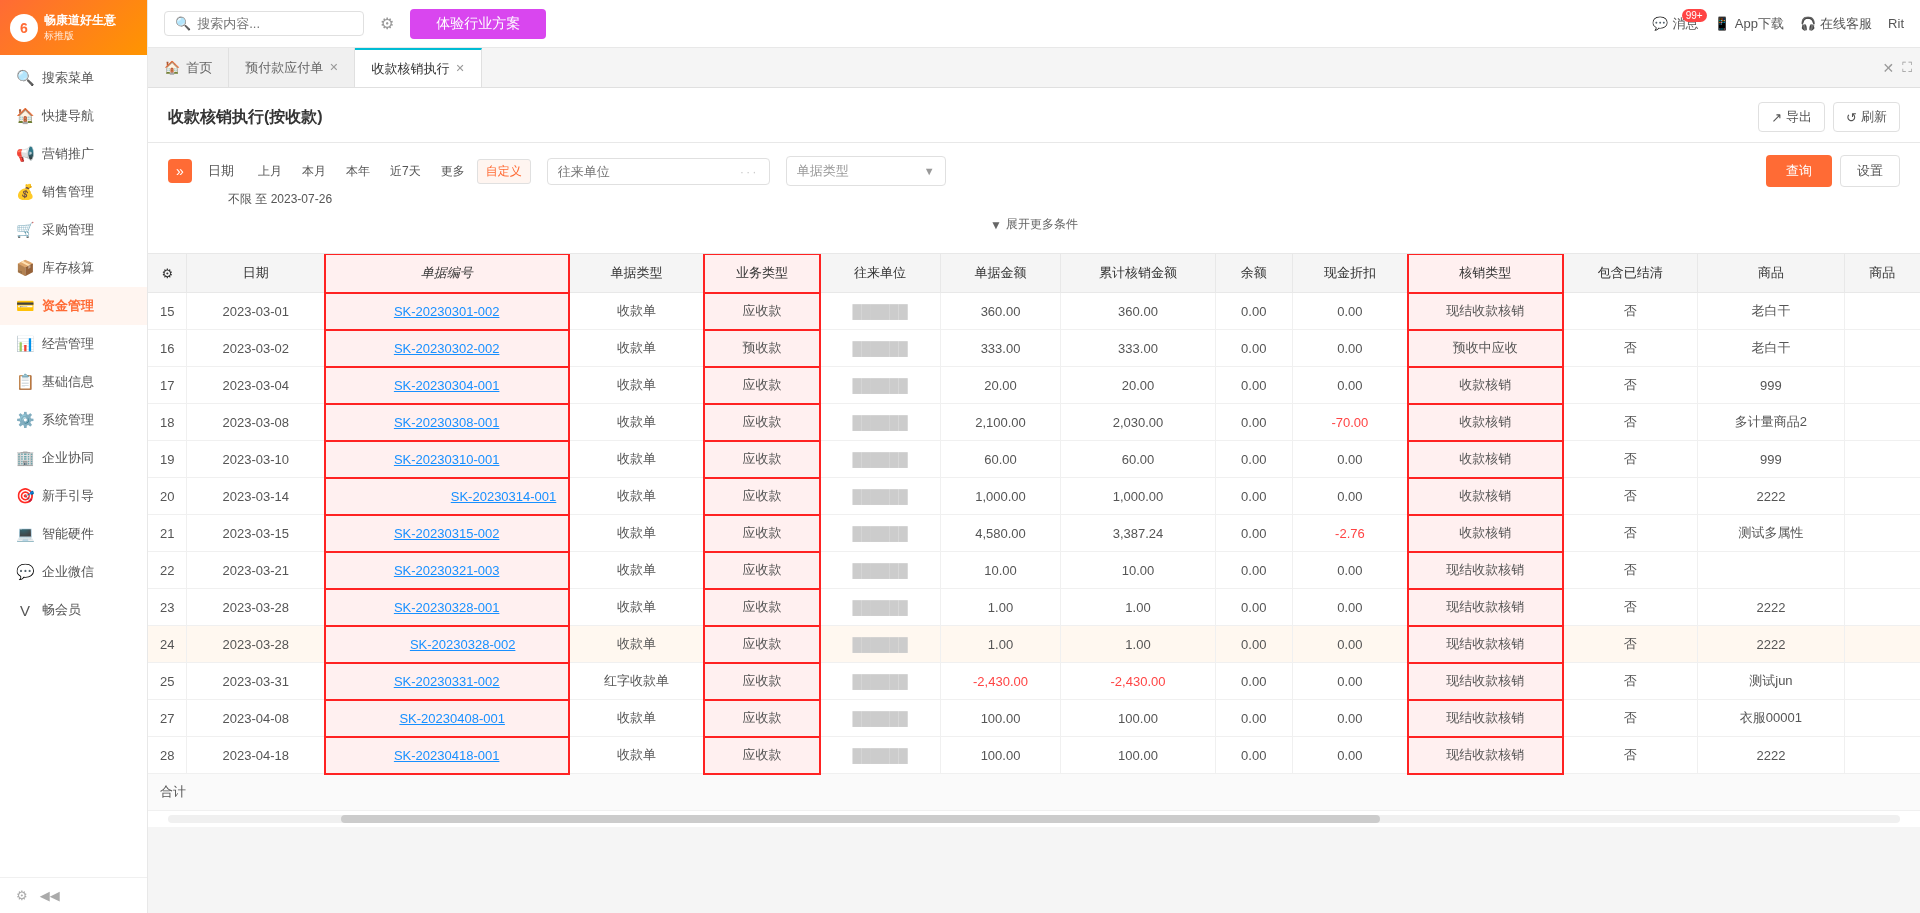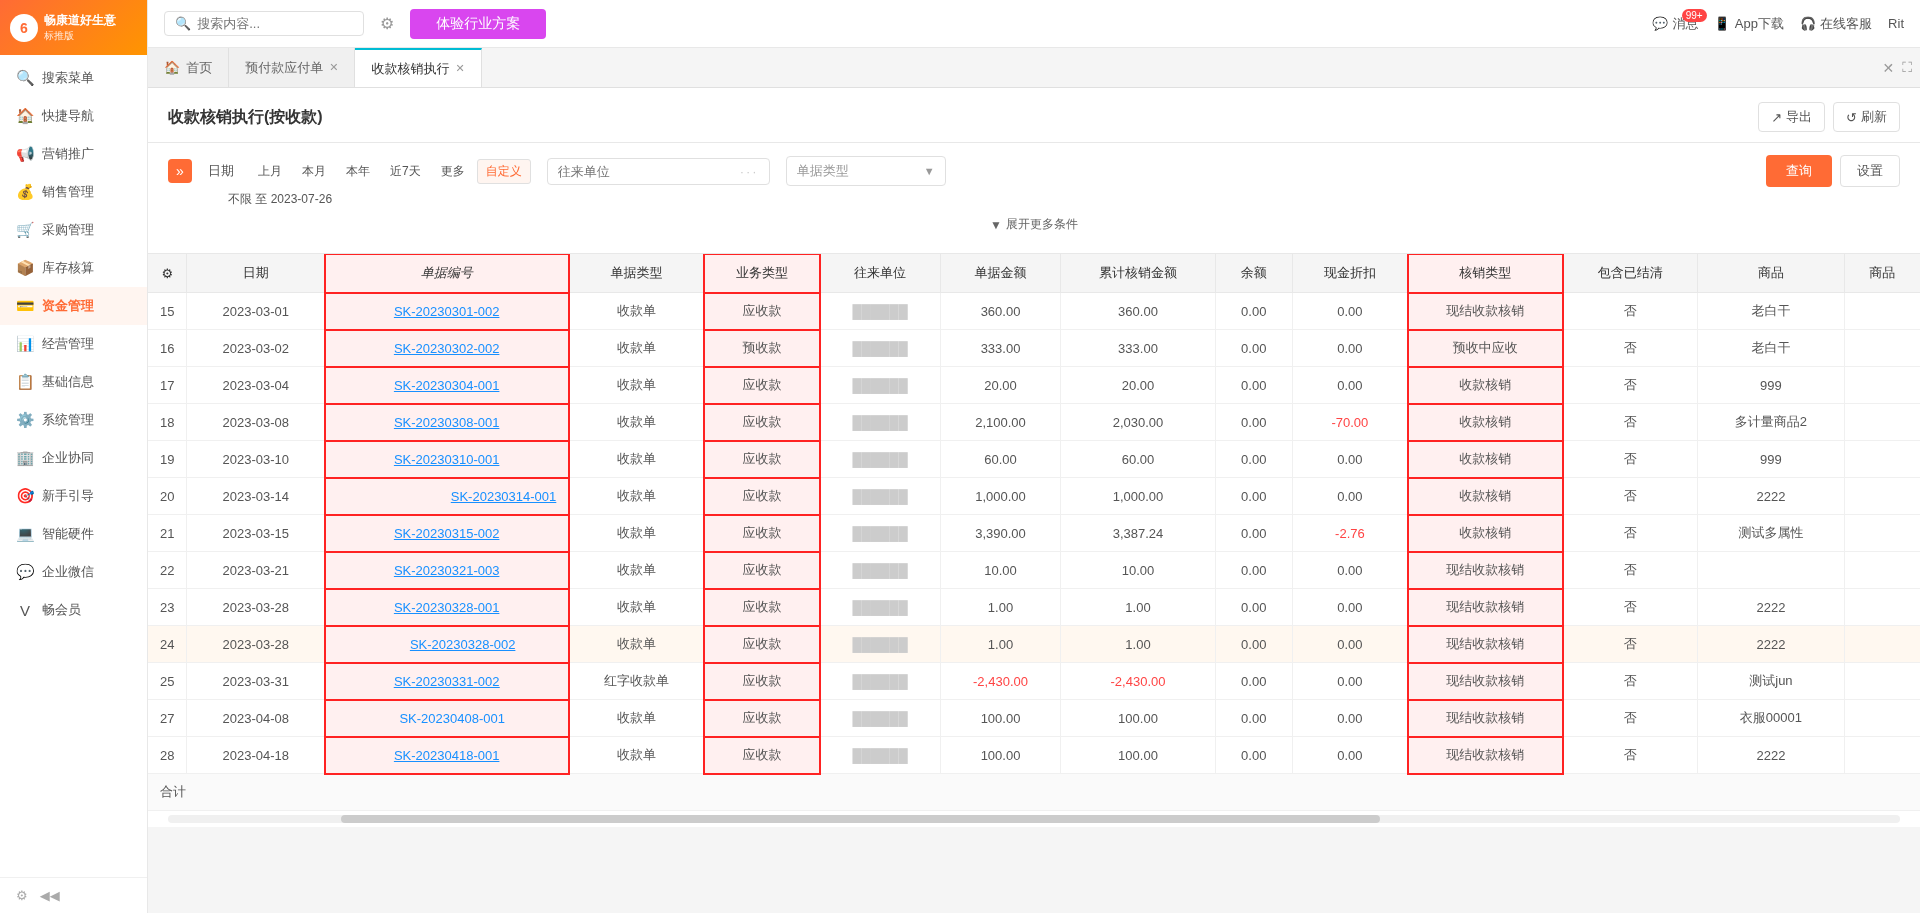--- a/index.html
+++ b/index.html
@@ -483,21 +483,21 @@
               <td>2222</td>
               <td style="min-width: 40px;"></td>
             </tr>
             <tr>
               <td>21</td>
               <td>2023-03-15</td>
               <td style="outline: rgb(255, 34, 34) solid 2px; outline-offset: -1px; background: rgb(255, 240, 240);"><a style="color: rgb(24, 144, 255); cursor: pointer; text-decoration: underline;">SK-20230315-002</a></td>
               <td>收款单</td>
               <td style="outline: rgb(255, 34, 34) solid 2px; outline-offset: -1px; background: rgb(255, 240, 240);">应收款</td>
               <td style="color: rgb(204, 204, 204);">██████</td>
-              <td>3,390.00</td>
+              <td>4,580.00</td>
               <td>3,387.24</td>
               <td>0.00</td>
               <td style="color: rgb(255, 68, 68);">-2.76</td>
               <td style="outline: rgb(255, 34, 34) solid 2px; outline-offset: -1px; background: rgb(255, 240, 240);">收款核销</td>
               <td>否</td>
               <td>测试多属性</td>
               <td style="min-width: 40px;"></td>
             </tr>
             <tr>
               <td>22</td>
@@ -559,21 +559,21 @@
               <td>0.00</td>
               <td>0.00</td>
               <td style="outline: rgb(255, 34, 34) solid 2px; outline-offset: -1px; background: rgb(255, 240, 240);">现结收款核销</td>
               <td>否</td>
               <td>测试jun</td>
               <td style="min-width: 40px;"></td>
             </tr>
             <tr>
               <td>27</td>
               <td>2023-04-08</td>
-              <td style="outline: rgb(255, 34, 34) solid 2px; outline-offset: -1px; background: rgb(255, 240, 240);"><a style="color: rgb(24, 144, 255); cursor: pointer;  margin-left: 11px;">SK-20230408-001</a></td>
+              <td style="outline: rgb(255, 34, 34) solid 2px; outline-offset: -1px; background: rgb(255, 240, 240);"><a style="color: rgb(24, 144, 255); cursor: pointer; text-decoration: underline; margin-left: 11px;">SK-20230408-001</a></td>
               <td>收款单</td>
               <td style="outline: rgb(255, 34, 34) solid 2px; outline-offset: -1px; background: rgb(255, 240, 240);">应收款</td>
               <td style="color: rgb(204, 204, 204);">██████</td>
               <td>100.00</td>
               <td>100.00</td>
               <td>0.00</td>
               <td>0.00</td>
               <td style="outline: rgb(255, 34, 34) solid 2px; outline-offset: -1px; background: rgb(255, 240, 240);">现结收款核销</td>
               <td>否</td>
               <td>衣服00001</td>

